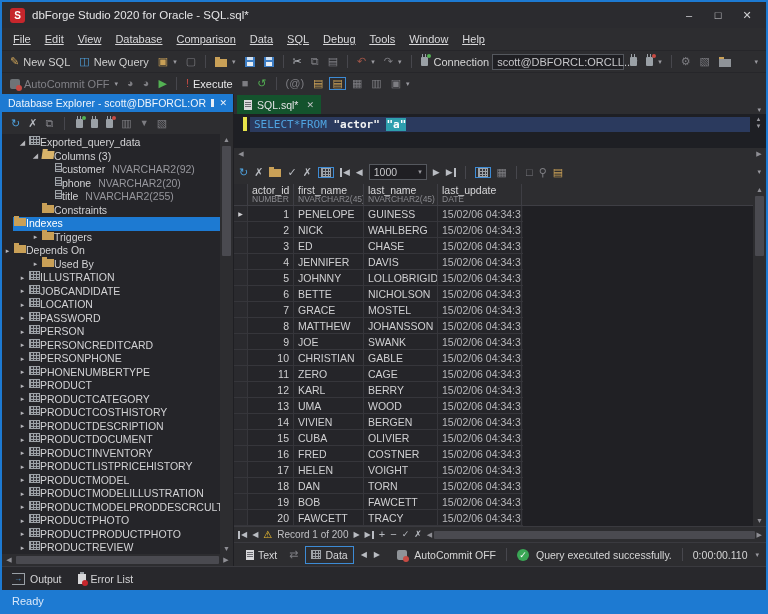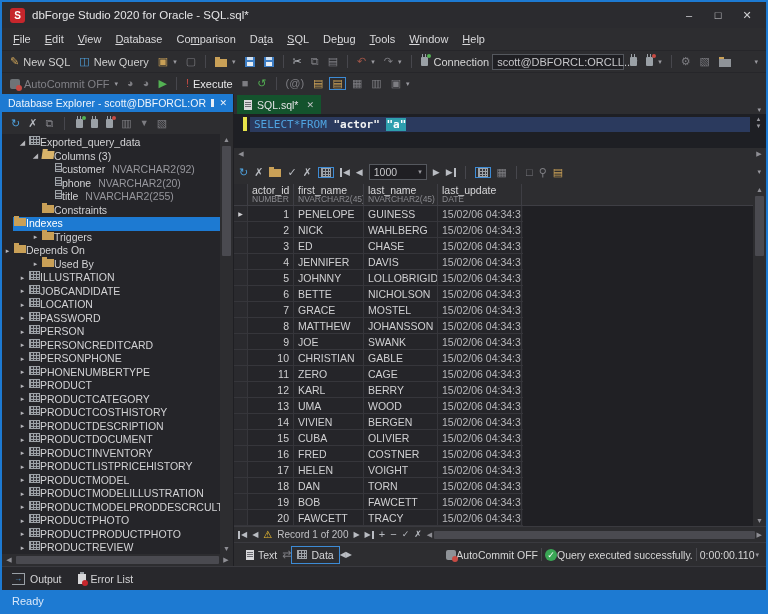--- a/index.html
+++ b/index.html
@@ -7,21 +7,21 @@
   .window{width:768px;height:614px;border:2px solid #1d7ad2;background:#2d2d30;display:flex;flex-direction:column;
     font-family:"Liberation Sans",sans-serif;color:#d6d6d6;font-size:11px;overflow:hidden;}
   
   .titlebar{height:26px;display:flex;align-items:center;gap:7px;padding:0 8px;background:#2b2b2f;flex:none;}
   .logo{width:15px;height:15px;background:#c6262c;border-radius:3px;color:#fff;font-weight:bold;font-size:10px;
     display:flex;align-items:center;justify-content:center;flex:none;}
   .title-text{flex:1;color:#e4e4e6;font-size:11.5px;white-space:nowrap;overflow:hidden;}
   .win-btn{width:22px;text-align:center;color:#cfcfd2;font-size:11px;}
   
   .menubar{height:22px;display:flex;align-items:center;padding:0 4px;flex:none;}
-  .menu-item{padding:2px 7px;color:#d9d9db;cursor:default;}
+  .menu-item{padding:2px 7px;color:#d9d9db;cursor:default;text-decoration:underline;}
   
   .toolbar{height:22px;display:flex;align-items:center;gap:3px;padding:0 5px;border-top:1px solid #26262a;flex:none;}
   .tb-btn{display:flex;align-items:center;gap:4px;padding:1px 3px;color:#cfcfcf;white-space:nowrap;}
   .tb-sep{width:1px;height:13px;background:#47474d;margin:0 3px;flex:none;}
   .drop{font-size:7px;color:#9a9aa0;margin-left:1px;}
   .g-ico{font-size:11px;line-height:1;color:#b9bcc2;}
   .blue{color:#4fa3e0;} .green{color:#53b153;} .red{color:#c84b44;} .maroon{color:#a35648;} .tan{color:#c9a057;} .dim{color:#7d7d82;}
   .floppy{width:10px;height:10px;background:#3d7dc4;position:relative;display:inline-block;flex:none;}
   .floppy::before{content:"";position:absolute;left:2px;top:0;width:6px;height:3px;background:#cfe0f2;}
   .floppy::after{content:"";position:absolute;left:2px;bottom:1px;width:6px;height:4px;background:#e8eef5;}
@@ -100,21 +100,21 @@
   .g-cell.numcell{justify-content:flex-end;}
   .g-cell.datecell{color:#b9b9bc;}
   .g-indcell{width:14px;flex:none;background:#2a2a2e;border-right:1px solid #36363b;display:flex;align-items:center;justify-content:center;
     font-size:6px;color:#cfcfd2;}
   
   .record-nav{height:16px;background:#2d2d30;display:flex;align-items:center;gap:5px;padding:0 4px;border-top:1px solid #3a3a3f;
     font-size:10px;color:#c0c0c4;flex:none;}
   .warn{color:#f0c030;font-size:10px;}
   .rn-scroll{flex:1;display:flex;align-items:center;gap:2px;}
   .rn-scroll .sb-thumb{height:8px;background:#4a4a50;flex:1;border-radius:1px;}
-  .doc-bottom{height:24px;display:flex;align-items:center;padding:0 7px;background:#2d2d30;border-top:1px solid #3a3a3f;
+  .doc-bottom{height:24px;display:flex;align-items:center;gap:7px;padding:0 7px;background:#2d2d30;border-top:1px solid #3a3a3f;
     font-size:10.5px;flex:none;}
   .mode-tab{display:flex;align-items:center;gap:4px;padding:2px 5px;color:#d6d6d8;}
   .mode-tab.active{border:1px solid #3d8bd5;}
   .mini-grid{width:10px;height:9px;border:1px solid #9ea3a8;background:
      linear-gradient(#9ea3a8 1px,transparent 1px) 0 2px/100% 3px repeat-y,
      linear-gradient(90deg,#9ea3a8 1px,transparent 1px) 3px 0/3px 100% repeat-x,#34343a;flex:none;}
   .ok-circle{width:12px;height:12px;border-radius:50%;background:#3aa655;color:#fff;font-size:9px;display:flex;align-items:center;
     justify-content:center;flex:none;}
   .db-ico{width:10px;height:10px;background:#8f9398;border-radius:2px;position:relative;flex:none;}
   .db-ico::after{content:"";position:absolute;right:-2px;bottom:-2px;width:6px;height:6px;border-radius:50%;background:#c84b44;}

